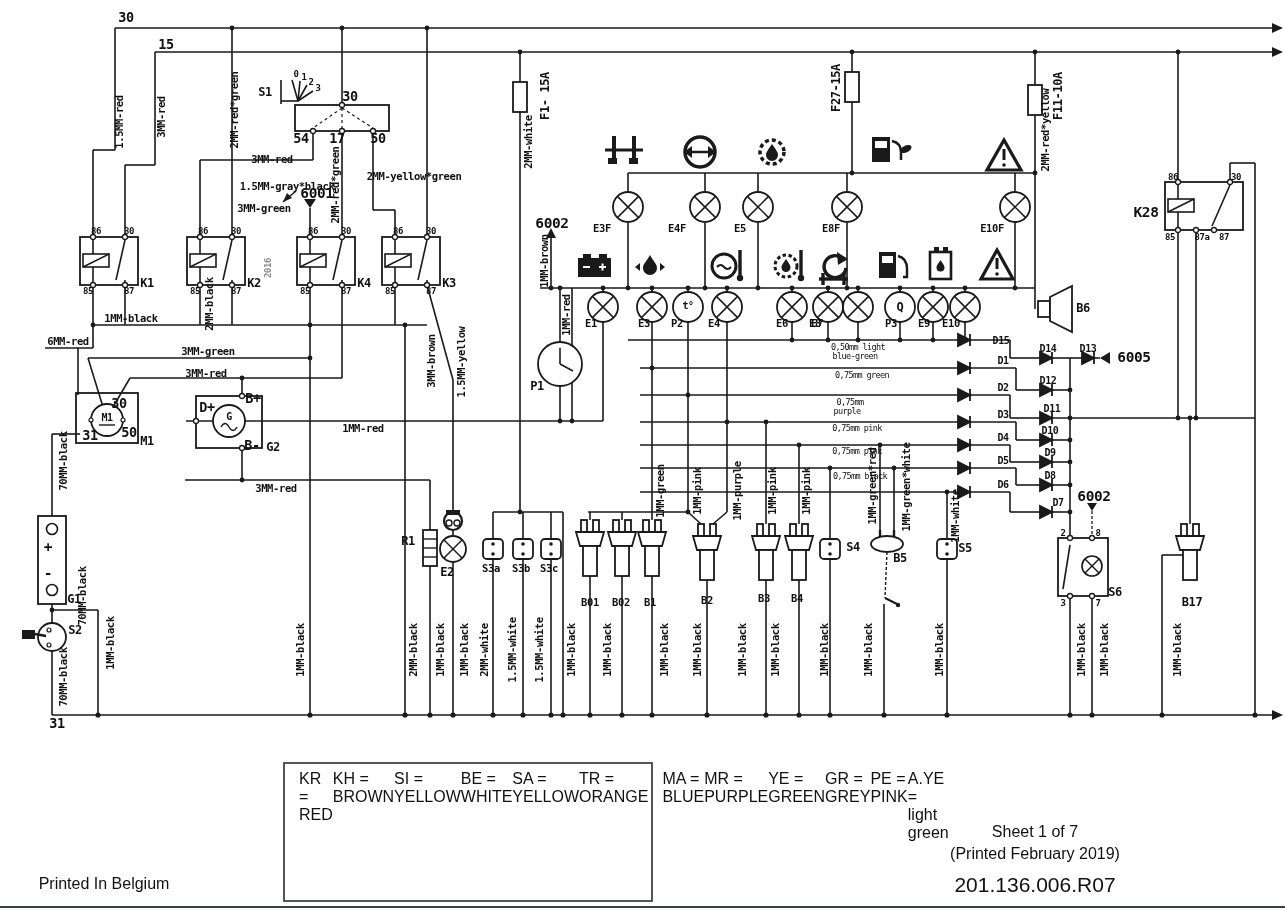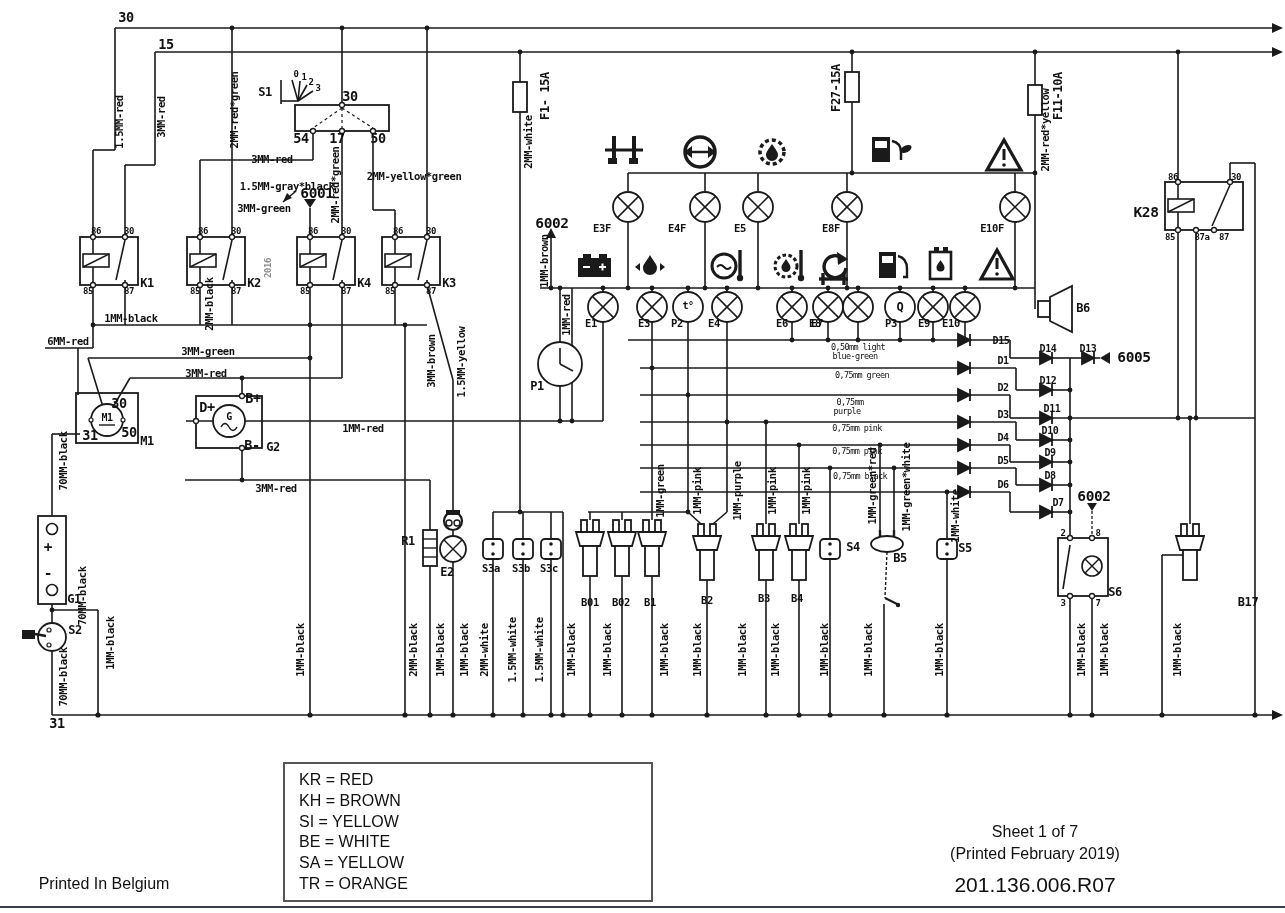--- a/index.html
+++ b/index.html
@@ -16,21 +16,21 @@
   .z13{font-size:13.5px;}
   .z14{font-size:14.5px;}
   .gray{color:#8a8a8a;}
   .sans{font-family:"Liberation Sans", sans-serif;letter-spacing:0;}
   .title1{font-size:27px;font-weight:normal;}
   .title2{font-size:16px;font-weight:normal;}
   .title3{font-size:21px;font-weight:normal;}
   #legend{position:absolute;left:283px;top:762px;width:370px;height:140px;
           border:2px solid #555;background:#fff;display:flex;box-sizing:border-box;
           font-family:"Liberation Sans", sans-serif;font-size:16px;color:#111;}
-  #legend .col{flex:1;display:flex;flex-direction:column;justify-content:space-around;
+  #legend .col{flex:1;display:flex;flex-direction:row;justify-content:space-around;
           padding:6px 0 6px 14px;}
   #footer-rule{position:absolute;left:0;top:906px;width:1285px;height:2px;background:#3a3f4a;}
 </style>
 </head>
 <body>
 
 <div id="stage">
 
 <svg width="1285" height="913" viewBox="0 0 1285 913">
 <defs>
@@ -760,21 +760,21 @@
 <span class="t" style="left:590px;top:602px">B01</span>
 <span class="t" style="left:621px;top:602px">B02</span>
 <span class="t" style="left:650px;top:602px">B1</span>
 <span class="t" style="left:707px;top:600px">B2</span>
 <span class="t" style="left:764px;top:598px">B3</span>
 <span class="t" style="left:797px;top:598px">B4</span>
 <span class="t z12" style="left:853px;top:547px">S4</span>
 <span class="t z12" style="left:900px;top:558px">B5</span>
 <span class="t z12" style="left:965px;top:548px">S5</span>
 <span class="t z12" style="left:1115px;top:592px">S6</span>
-<span class="t z12" style="left:1248px;top:602px">B17</span>
+<span class="t z12" style="left:1192px;top:602px">B17</span>
 <span class="t z12" style="left:1083px;top:308px">B6</span>
 <span class="t z12" style="left:537px;top:386px">P1</span>
 <span class="t z9" style="left:1063px;top:533px">2</span>
 <span class="t z9" style="left:1098px;top:533px">8</span>
 <span class="t z9" style="left:1063px;top:603px">3</span>
 <span class="t z9" style="left:1098px;top:603px">7</span>
 
 <span class="t" style="left:602px;top:228px">E3F</span>
 <span class="t" style="left:677px;top:228px">E4F</span>
 <span class="t" style="left:740px;top:228px">E5</span>
@@ -884,20 +884,28 @@
 
 <div id="legend">
   <div class="col">
     <span>KR = RED</span>
     <span>KH = BROWN</span>
     <span>SI = YELLOW</span>
     <span>BE = WHITE</span>
     <span>SA = YELLOW</span>
     <span>TR = ORANGE</span>
   </div>
+  <div class="col">
+    <span>MA = BLUE</span>
+    <span>MR = PURPLE</span>
+    <span>YE = GREEN</span>
+    <span>GR = GREY</span>
+    <span>PE = PINK</span>
+    <span>A.YE = light green</span>
+  </div>
 </div>
 
 <span class="t sans title2" style="left:1035px;top:832px">Sheet 1 of 7</span>
 <span class="t sans title2" style="left:1035px;top:854px">(Printed February 2019)</span>
 <span class="t sans title3" style="left:1035px;top:884px">201.136.006.R07</span>
 <span class="t sans title2" style="left:104px;top:884px">Printed In Belgium</span>
 
 <div id="footer-rule"></div>
 </div>
 

